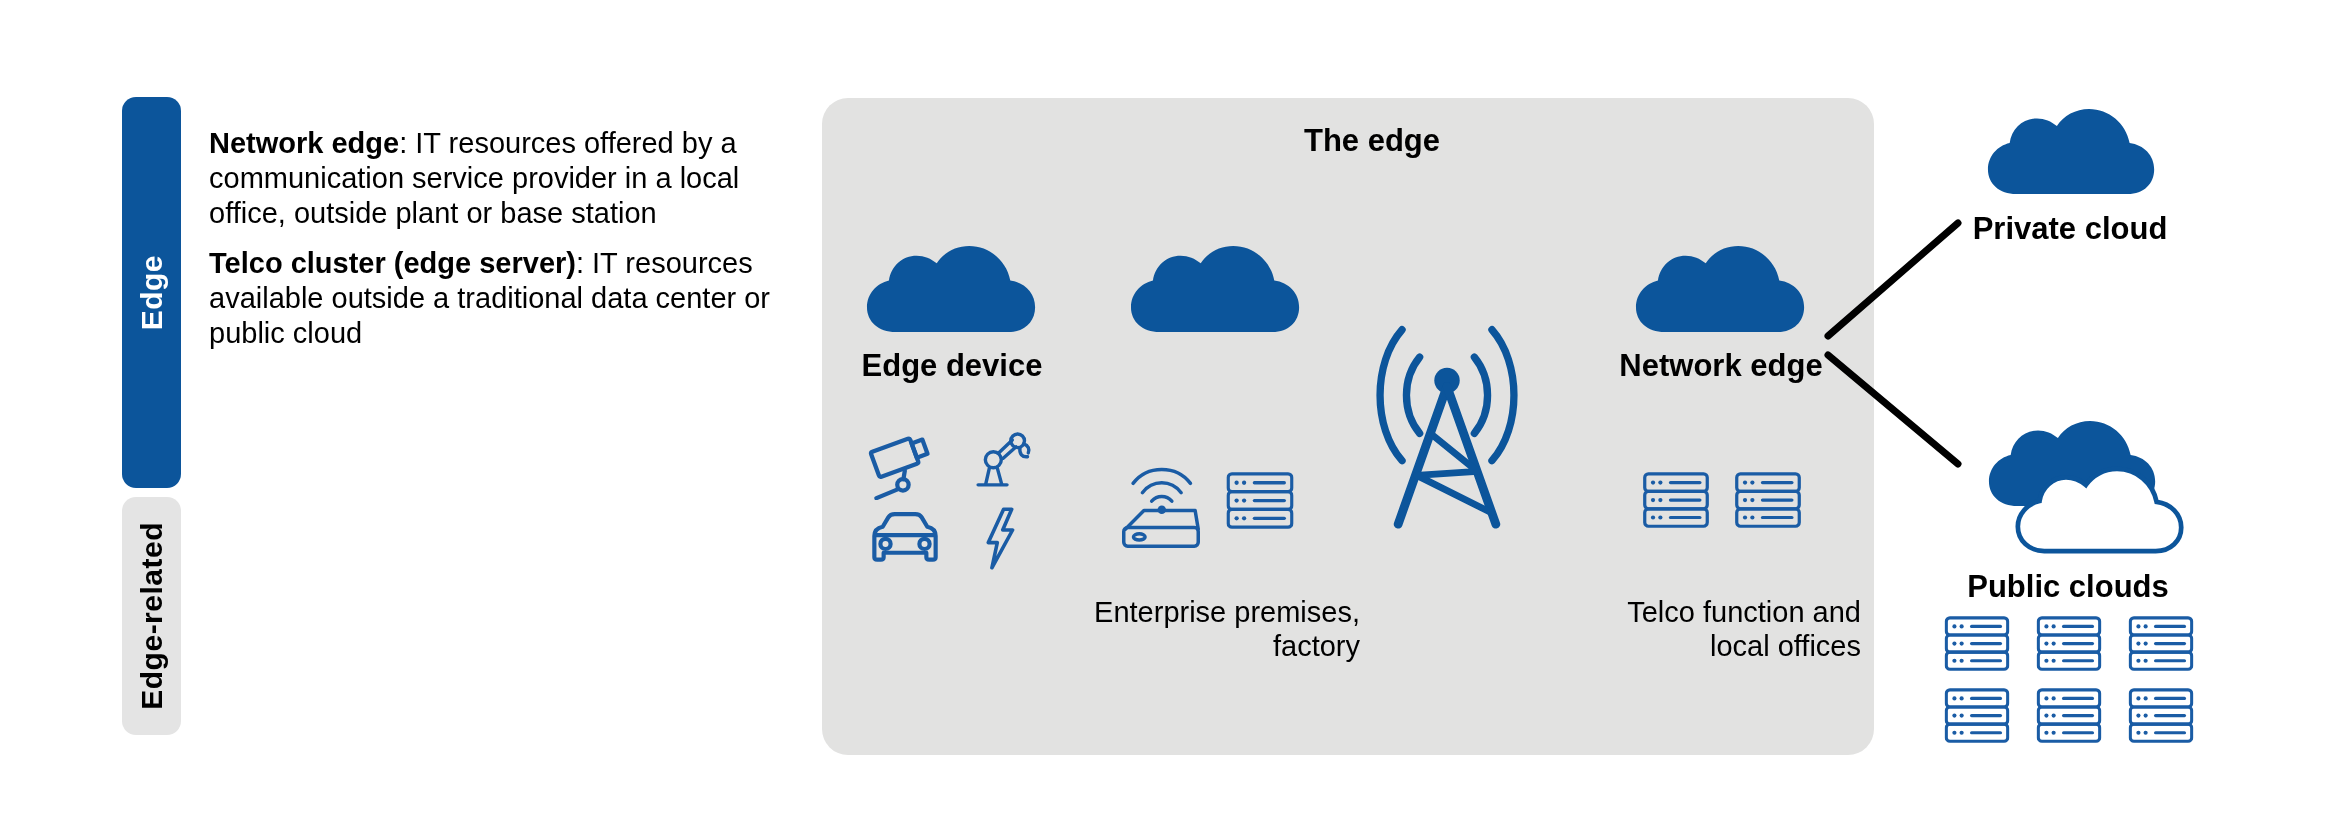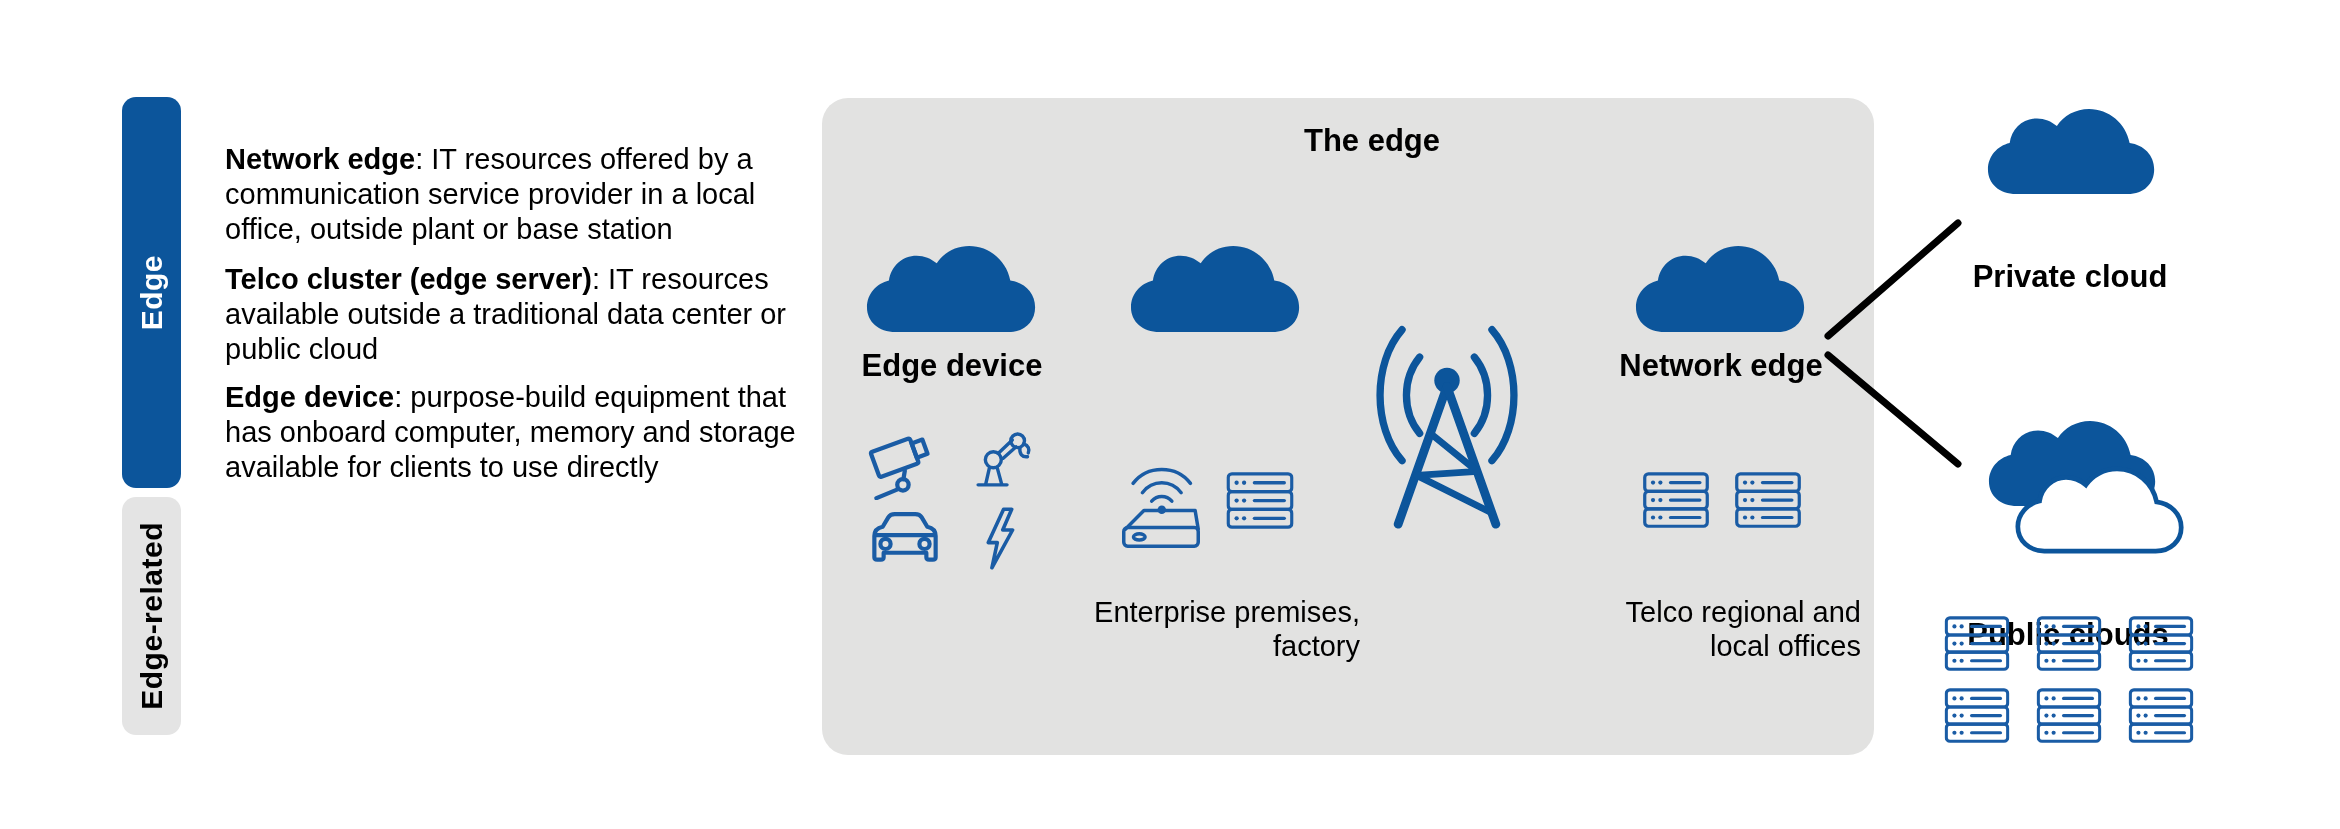--- a/index.html
+++ b/index.html
@@ -29,21 +29,21 @@
   .vbar-blue{background:var(--solid-blue);}
   .vbar-gray{background:var(--bar-gray);}
   .vtext{
     writing-mode:vertical-rl;transform:rotate(180deg);
     font-size:30px;font-weight:bold;letter-spacing:.5px;
     color:var(--text-black);white-space:nowrap;
   }
   .vtext-white{color:#ffffff;}
   
   .def{
-    position:absolute;left:209px;width:592px;margin:16px;
+    position:absolute;left:209px;width:592px;margin:0;
     font-size:29px;line-height:35px;color:var(--text-black);
   }
   .def b{font-weight:bold;}
   
   .panel{
     position:absolute;left:822px;top:98px;width:1052px;height:657px;
     background:var(--panel-gray);border-radius:26px;
   }
   .panel-title{
     position:absolute;left:0;top:24px;width:100%;
@@ -56,21 +56,21 @@
   .node-label{
     margin-top:13px;font-size:31px;font-weight:bold;line-height:37px;
     text-align:center;white-space:pre-line;
   }
   .caption{
     position:absolute;font-size:29px;line-height:34px;
     text-align:right;white-space:pre-line;
   }
   .side-label{
     position:absolute;text-align:center;
-    font-size:31px;font-weight:bold;line-height:37px;margin-top:48px;
+    font-size:31px;font-weight:bold;line-height:37px;
   }
   .abs{position:absolute;}
   .icon{color:var(--icon-blue);}
   .solid{color:var(--solid-blue);}
   .server-grid{
     position:absolute;display:grid;
     grid-template-columns:repeat(3,68px);
     column-gap:24px;row-gap:16px;
   }
   .overlay{position:absolute;left:0;top:0;pointer-events:none;}
@@ -171,21 +171,20 @@
 
   <div class="vbar vbar-blue" style="left:122px;top:97px;height:391px;">
     <span class="vtext vtext-white">Edge</span>
   </div>
   <div class="vbar vbar-gray" style="left:122px;top:497px;height:238px;">
     <span class="vtext">Edge-related</span>
   </div>
 
   <p class="def" style="top:126px;"><b>Network edge</b><span>: IT resources offered by a communication service provider in a local office, outside plant or base station</span></p>
   <p class="def" style="top:246px;"><b>Telco cluster (edge server)</b><span>: IT resources available outside a traditional data center or public cloud</span></p>
-  <p class="def" style="top:364px;"><b>Edge device</b><span>: purpose-build equipment that has onboard computer, memory and storage available for clients to use directly</span></p>
 
   <div class="panel">
     <div class="panel-title">The edge</div>
 
     <div class="node" style="left:10px;top:129px;">
       <svg class="solid" width="172" height="107" viewBox="0 0 180 112">
           <use href="#sym-cloud"></use>
         </svg>
       <div class="node-label">Edge device</div>
     </div>
@@ -227,21 +226,21 @@
 
     <svg class="abs icon" style="left:819px;top:374px;" width="70" height="57" viewBox="0 0 72 62">
         <use href="#sym-server"></use>
       </svg>
     <svg class="abs icon" style="left:911px;top:374px;" width="70" height="57" viewBox="0 0 72 62">
         <use href="#sym-server"></use>
       </svg>
 
     <div class="caption" style="left:238px;top:497px;width:300px;">Enterprise premises,
 factory</div>
-    <div class="caption" style="left:759px;top:497px;width:280px;">Telco regional and
+    <div class="caption" style="left:759px;top:497px;width:280px;">Telco function and
 local offices</div>
   </div>
 
   <svg class="overlay" width="2340" height="829">
     <line x1="1828" y1="336" x2="1958" y2="223"></line>
     <line x1="1828" y1="355" x2="1958" y2="464"></line>
   </svg>
 
   <svg class="abs solid" style="left:1987px;top:90px;" width="170" height="106" viewBox="0 0 180 112">
       <use href="#sym-cloud"></use>

